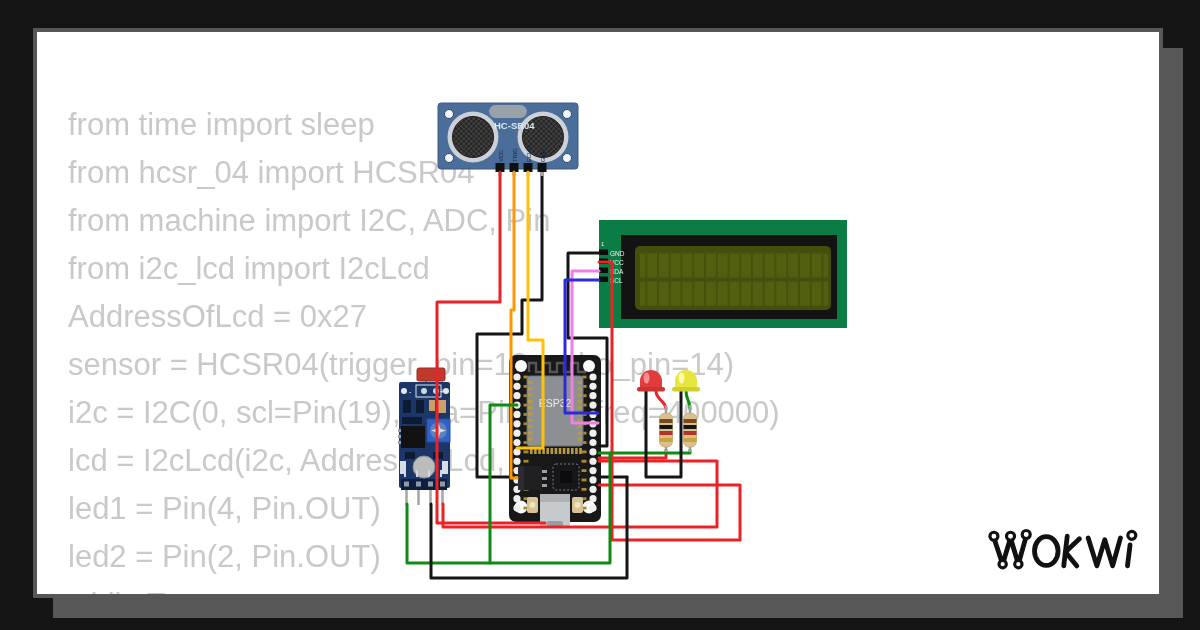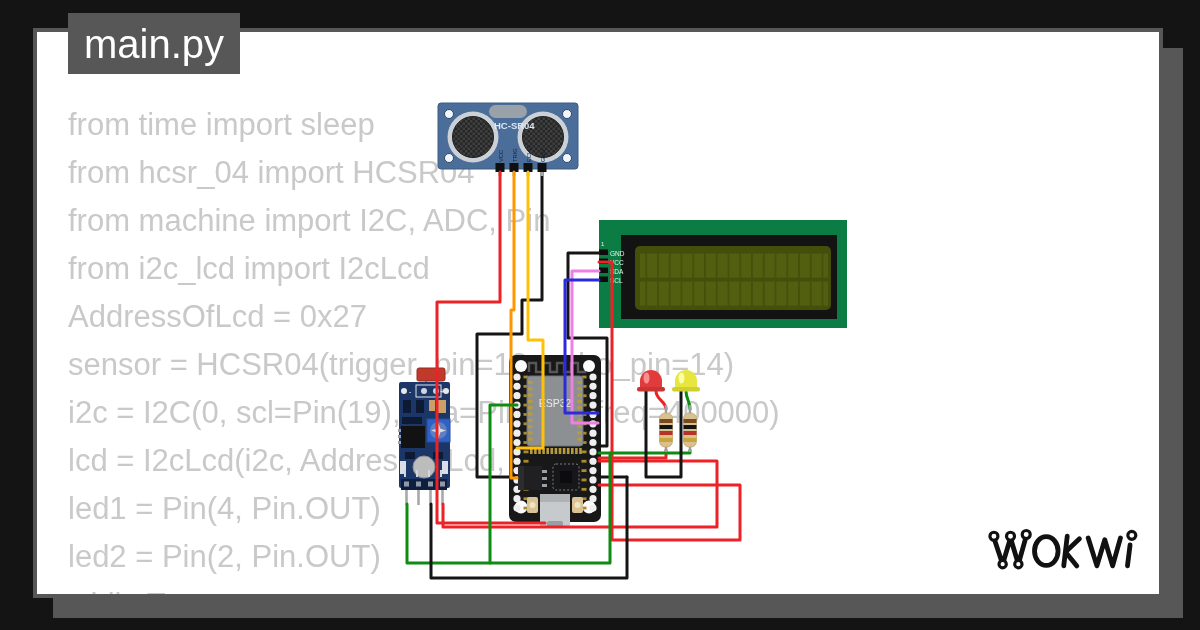--- a/index.html
+++ b/index.html
@@ -21,23 +21,20 @@
 </head>
 <body>
 
 <div class="stage">
   <div class="card-shadow"></div>
 
   <div class="card">
     <div class="code" id="code-block"><div>from time import sleep</div><div>from hcsr_04 import HCSR04</div><div>from machine import I2C, ADC, Pin</div><div>from i2c_lcd import I2cLcd</div><div>AddressOfLcd = 0x27</div><div>sensor = HCSR04(trigger_pin=13, echo_pin=14)</div><div>i2c = I2C(0, scl=Pin(19), sda=Pin(18), freq=400000)</div><div>lcd = I2cLcd(i2c, AddressOfLcd, 2, 16)</div><div>led1 = Pin(4, Pin.OUT)</div><div>led2 = Pin(2, Pin.OUT)</div><div>while True:</div></div>
   </div>
 
-  <div class="file-tab">
-    <span>main.py</span>
-  </div>
 
   <svg class="overlay" width="1200" height="630" viewBox="0 0 1200 630">
     <defs>
       <pattern id="mesh" width="5" height="5" patternUnits="userSpaceOnUse">
         <rect width="5" height="5" fill="#262626"></rect>
         <rect width="2.5" height="2.5" fill="#404040"></rect>
         <rect x="2.5" y="2.5" width="2.5" height="2.5" fill="#404040"></rect>
       </pattern>
       <pattern id="cells" width="11.75" height="28" patternUnits="userSpaceOnUse">
         <rect width="11.75" height="28" fill="#434f0a"></rect>

